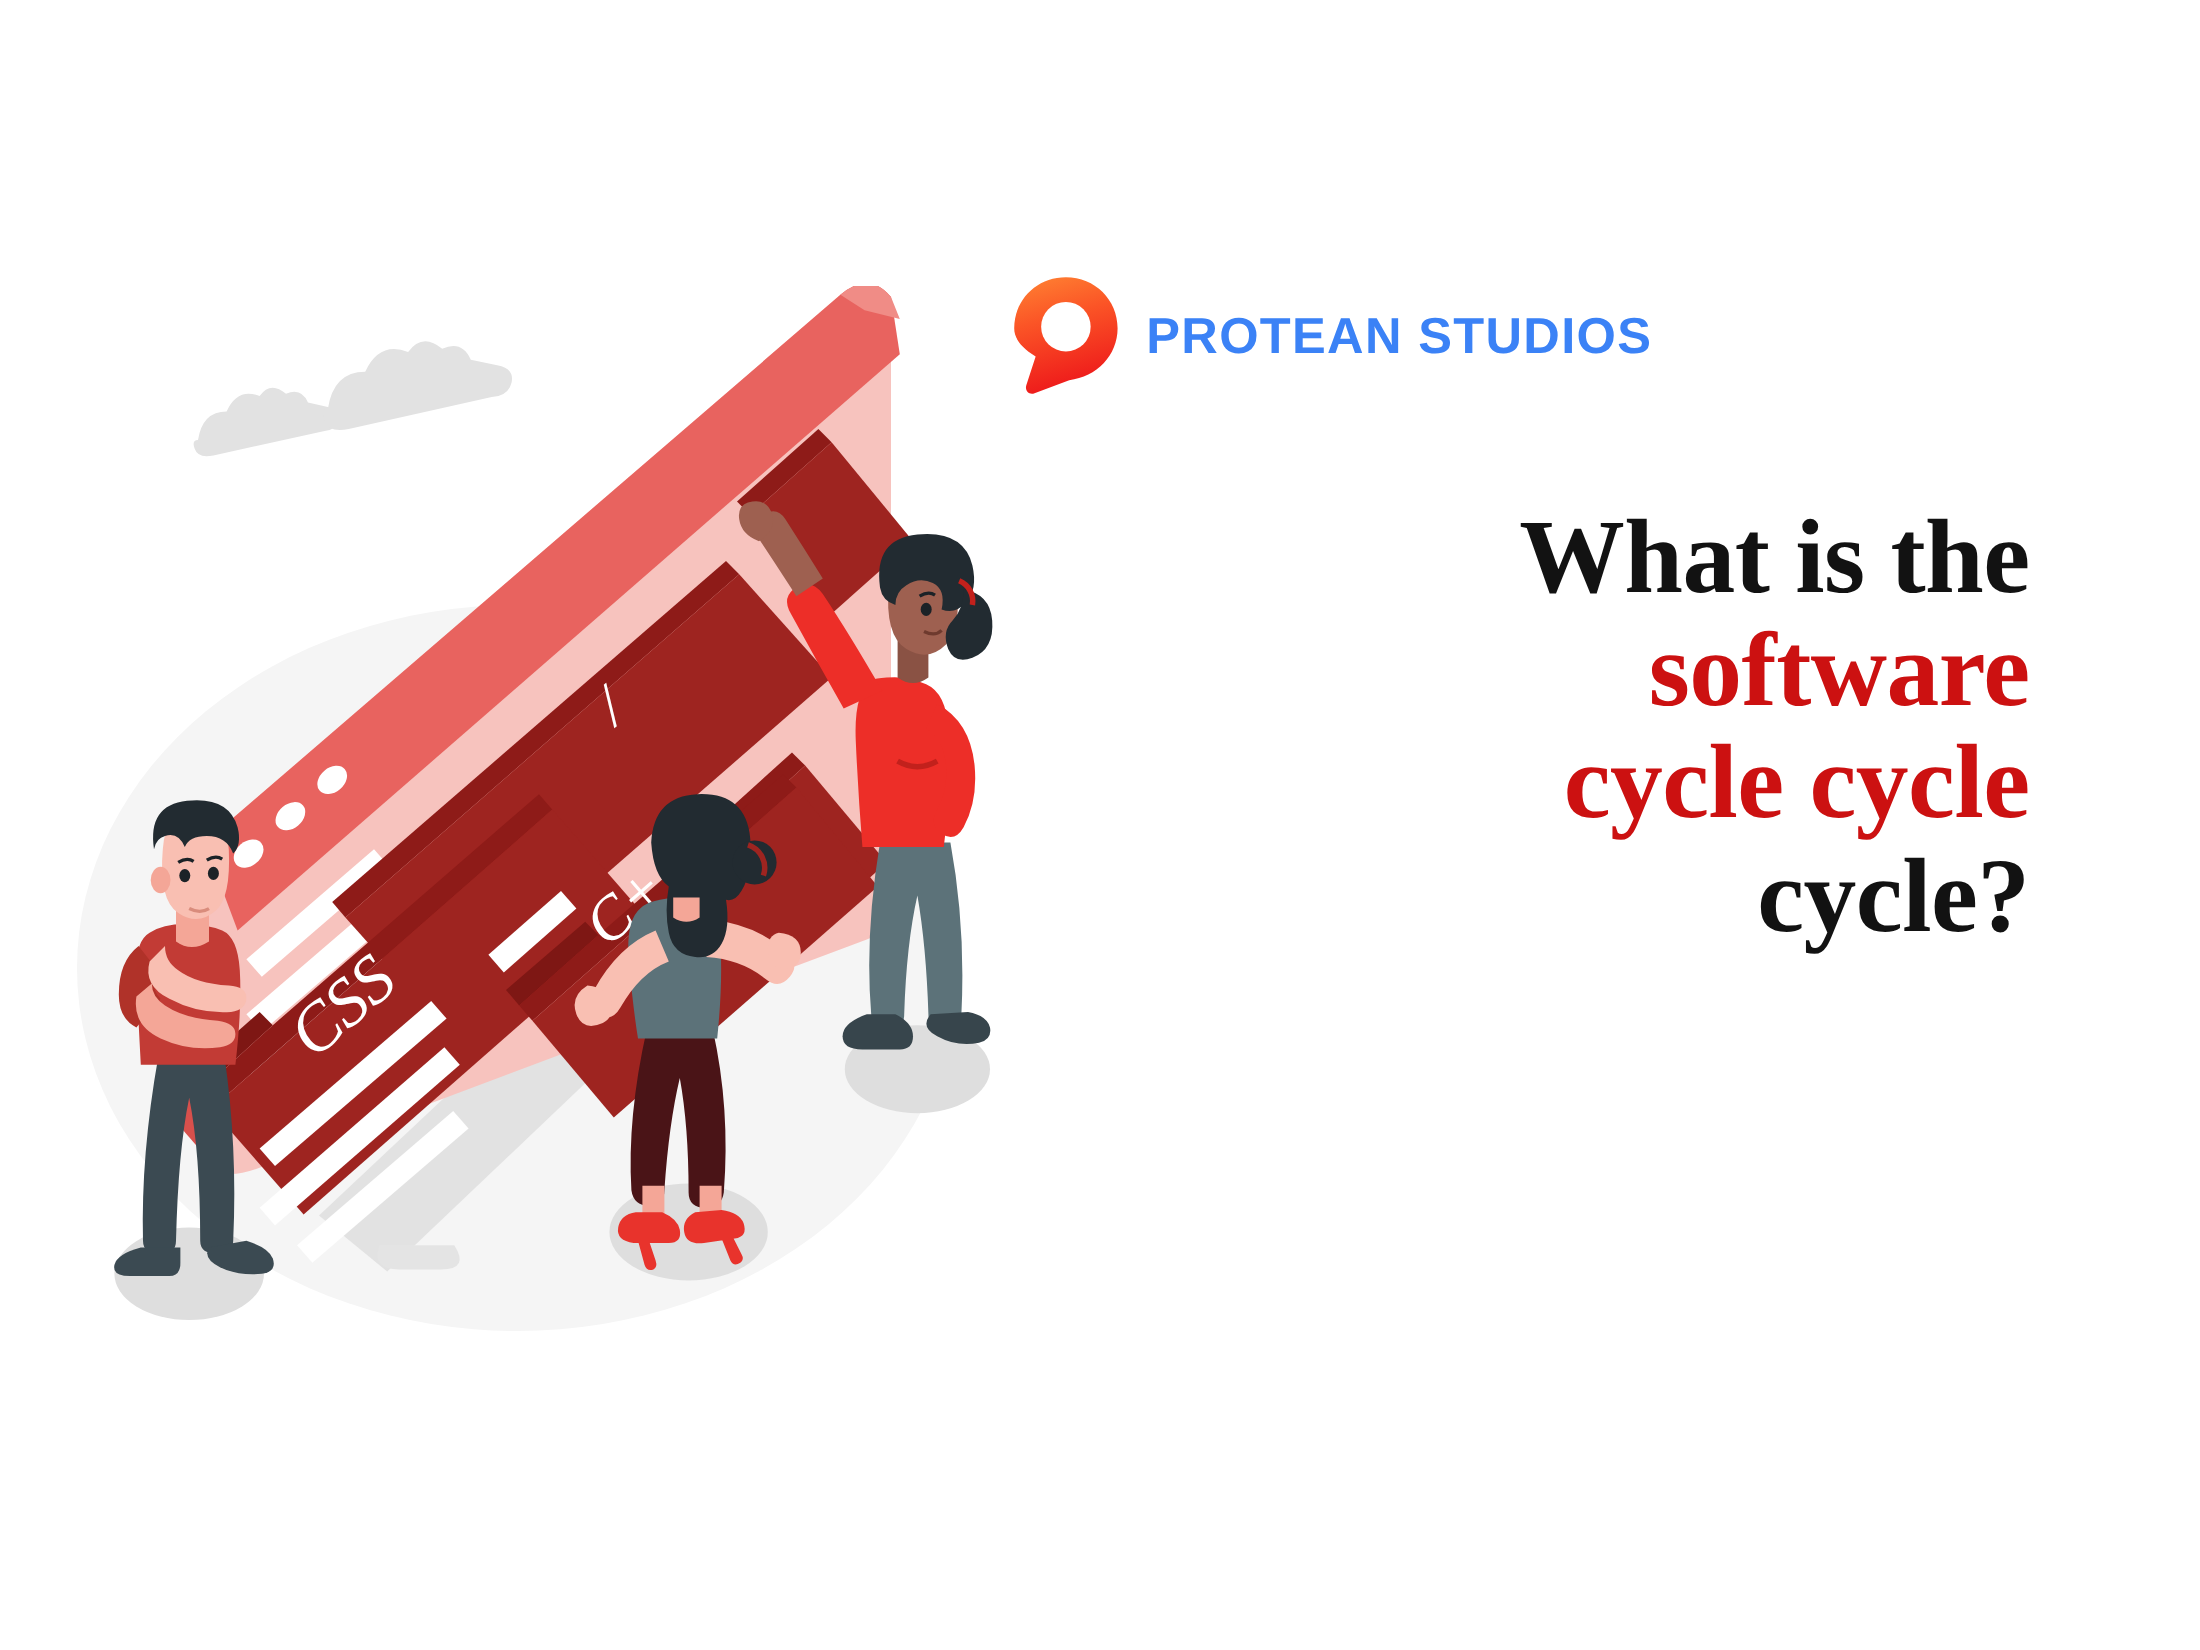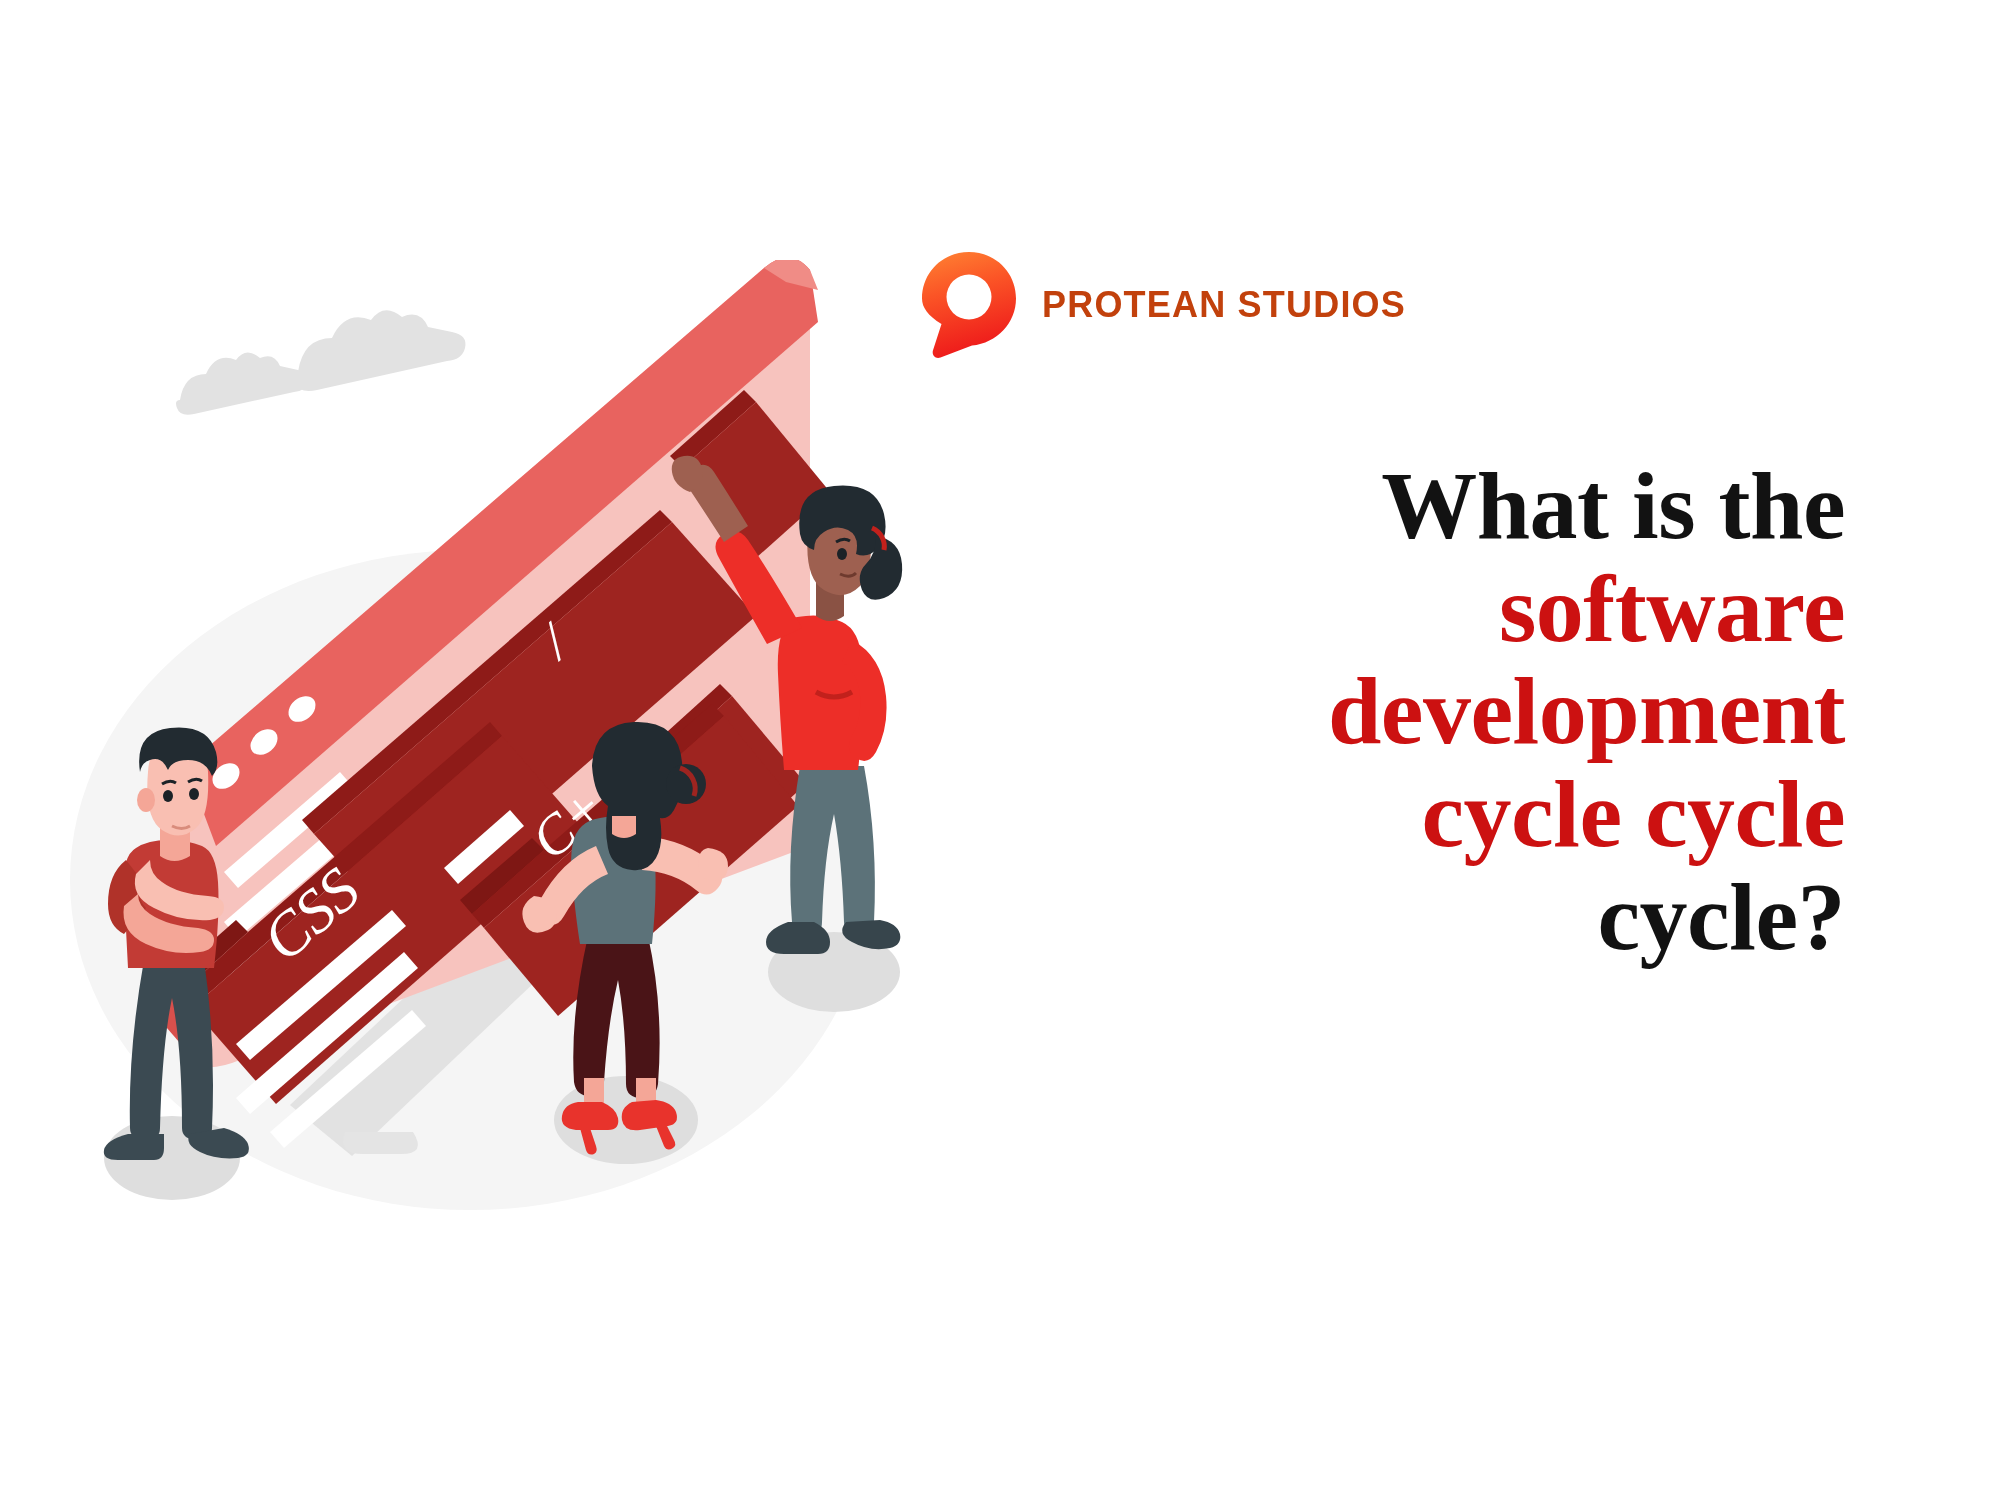--- a/index.html
+++ b/index.html
@@ -7,21 +7,21 @@
     width:2000px;height:1500px;background:#ffffff;overflow:hidden;
     font-family:"Liberation Sans",sans-serif;position:relative;
   }
   .stage{position:absolute;inset:0;}
 
   
   .logo-row{position:absolute;left:920px;top:250px;display:flex;align-items:center;gap:24px;}
   .logo-mark{width:98px;height:110px;display:block;}
   .logo-word{
     font-family:"Liberation Sans",sans-serif;font-weight:700;
-    font-size:36px;letter-spacing:1.2px;color:#c2410c;white-space:nowrap;line-height:1;
+    font-size:46px;letter-spacing:1.2px;color:#3b82f6;white-space:nowrap;line-height:1;
   }
 
   
   .headline{
     position:absolute;left:1185px;top:455px;width:660px;
     text-align:right;font-family:"Liberation Serif",serif;
     font-weight:700;font-size:96px;line-height:1.07;color:#121212;
     letter-spacing:-0.5px;
   }
   .headline .ln{display:block;}
@@ -47,21 +47,20 @@
       </defs>
       <path d="M49 2 C75.5 2 96 22.5 96 48.5 C96 73 77 93 52 95.6 L20.5 107.5 C15.5 109.4 11.5 105.2 13 100.2 L21.5 74 C8 65.8 2 57.5 2 48.5 C2 22.5 22.5 2 49 2 Z" fill="url(#pinGrad)"></path>
       <circle cx="49" cy="47" r="22.5" fill="#ffffff"></circle>
     </svg>
     <div class="logo-word">PROTEAN STUDIOS</div>
   </div>
 
   <div class="headline">
     <span class="ln">What is the</span>
     <span class="ln red">software</span>
-    <span class="ln red">development</span>
     <span class="ln red">cycle cycle</span>
     <span class="ln">cycle?</span>
   </div>
 
   <div class="illus">
   <svg viewBox="0 0 900 960">
 
     <ellipse cx="430" cy="620" rx="400" ry="330" fill="#F5F5F5"></ellipse>
 
     <g fill="#E2E2E2">

